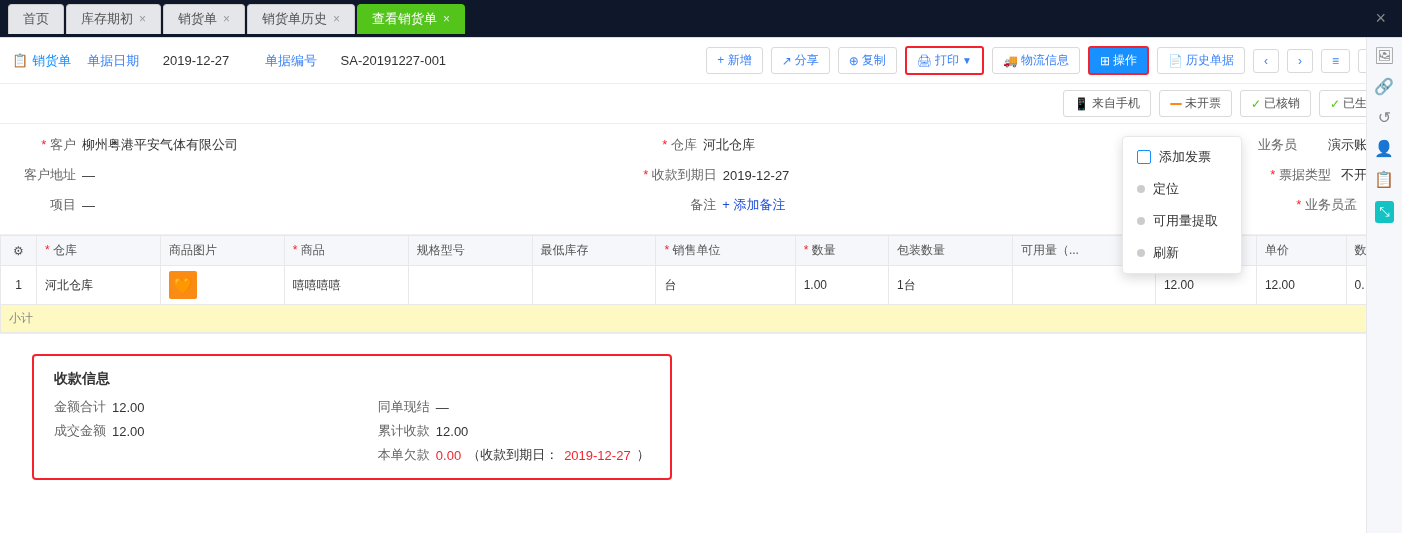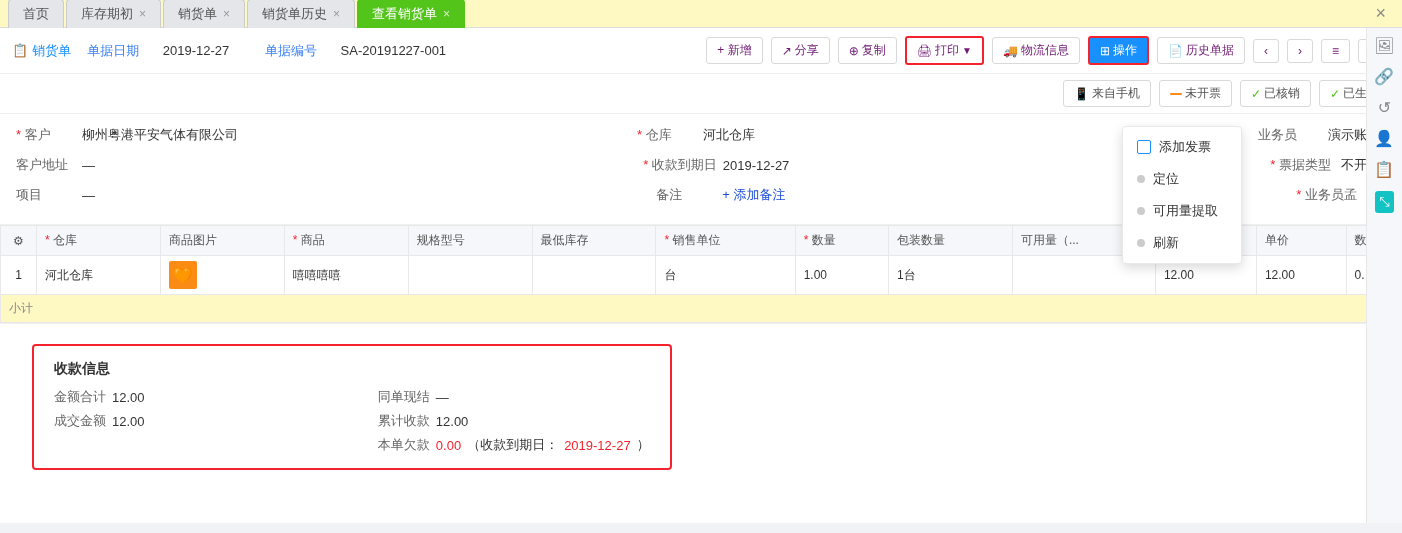--- a/index.html
+++ b/index.html
@@ -1,21 +1,21 @@
 <!DOCTYPE html>
 <html><head>
   <meta charset="utf-8">
   <style>
     * { box-sizing: border-box; margin: 0; padding: 0; }
     body { font-family: 'Microsoft YaHei', Arial, sans-serif; font-size: 13px; color: #333; background: #f0f2f5; overflow: hidden; }
 
     
     .tab-bar {
-      display: flex; align-items: center; background: #fef9c3; border-bottom: 1px solid #ddd;
-      padding: 0 8px; height: 28px; position: relative;
+      display: flex; align-items: center; background: #0f172a; border-bottom: 1px solid #ddd;
+      padding: 0 8px; height: 38px; position: relative;
     }
     .tab {
       display: flex; align-items: center; padding: 0 14px; height: 30px; border-radius: 4px 4px 0 0;
       cursor: pointer; font-size: 13px; color: #555; background: #e4e6ea; margin-right: 2px;
       border: 1px solid #ccc; border-bottom: none; white-space: nowrap;
     }
     .tab .close-x { margin-left: 6px; color: #999; font-size: 12px; }
     .tab.green-active { background: #52c41a; color: #fff; border-color: #52c41a; font-weight: 500; }
     .tab.green-active .close-x { color: rgba(255,255,255,0.8); }
     .close-btn-right {
@@ -31,41 +31,41 @@
       background: #fff; gap: 16px;
     }
     .doc-title { display: flex; align-items: center; color: #1890ff; font-weight: 500; font-size: 13px; }
     .doc-title-icon { margin-right: 4px; }
     .doc-meta { color: #555; font-size: 13px; }
     .doc-meta span { margin-right: 16px; }
     .doc-meta .label { color: #3b82f6; }
     .doc-meta .value { color: #333; }
     .toolbar-btn {
       display: flex; align-items: center; gap: 3px; padding: 4px 10px; border: 1px solid #d9d9d9;
-      border-radius: 3px; cursor: pointer; font-size: 12px; color: #701a75; background: #fff;
+      border-radius: 3px; cursor: pointer; font-size: 12px; color: #3b82f6; background: #fff;
       white-space: nowrap;
     }
     .toolbar-btn.highlighted { border: 2px solid #f5222d; }
     .toolbar-btn.active-blue { background: #1890ff; color: #fff; border-color: #1890ff; }
 
     
     .sub-toolbar {
       display: flex; align-items: center; padding: 6px 12px; border-bottom: 1px solid #eee;
       background: #fff; gap: 8px;
     }
     .sub-btn {
       display: flex; align-items: center; gap: 3px; padding: 4px 10px; border: 1px solid #d9d9d9;
       border-radius: 3px; cursor: pointer; font-size: 12px; color: #555; background: #fff;
     }
     .badge-orange { background: #fa8c16; color: #fff; border-radius: 10px; padding: 1px 6px; font-size: 11px; }
 
     
     .form-section { padding: 10px 16px; border-bottom: 1px solid #f0f0f0; }
     .form-row { display: flex; align-items: center; margin-bottom: 8px; gap: 0; }
-    .form-field { display: flex; align-items: center; flex: 1; min-width: 0; }
+    .form-field { display: flex; align-items: center; flex: 1; min-width: 0; text-align: right; }
     .field-label { color: #666; font-size: 13px; white-space: nowrap; min-width: 60px; }
     .field-label.required::before { content: '* '; color: #f5222d; }
     .field-value { color: #333; font-size: 13px; padding: 2px 6px; }
     .business-staff { margin-left: auto; display: flex; align-items: center; gap: 4px; }
 
     
     .data-table { width: 100%; border-collapse: collapse; font-size: 12px; }
     .data-table th {
       background: #f5f7fa; border: 1px solid #e8e8e8; padding: 6px 8px;
       text-align: left; color: #555; font-weight: 500; white-space: nowrap;

